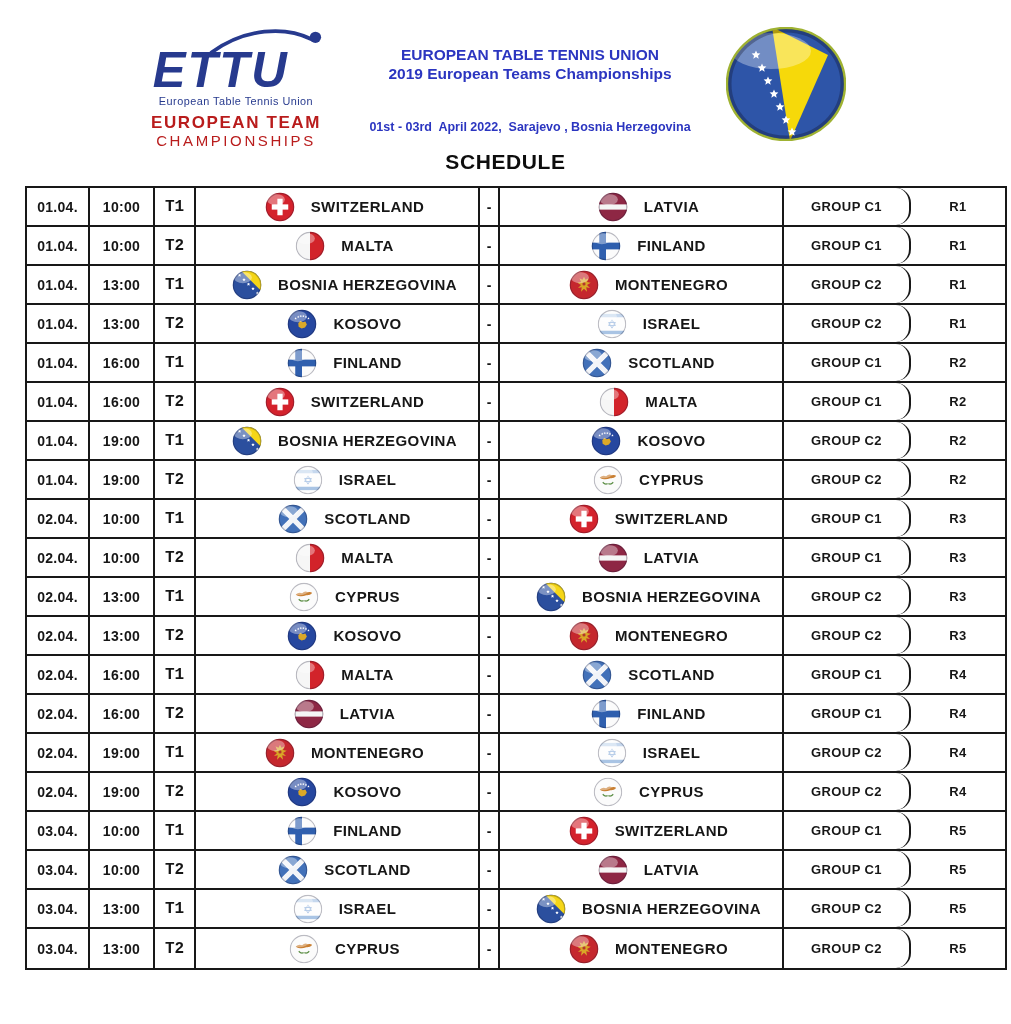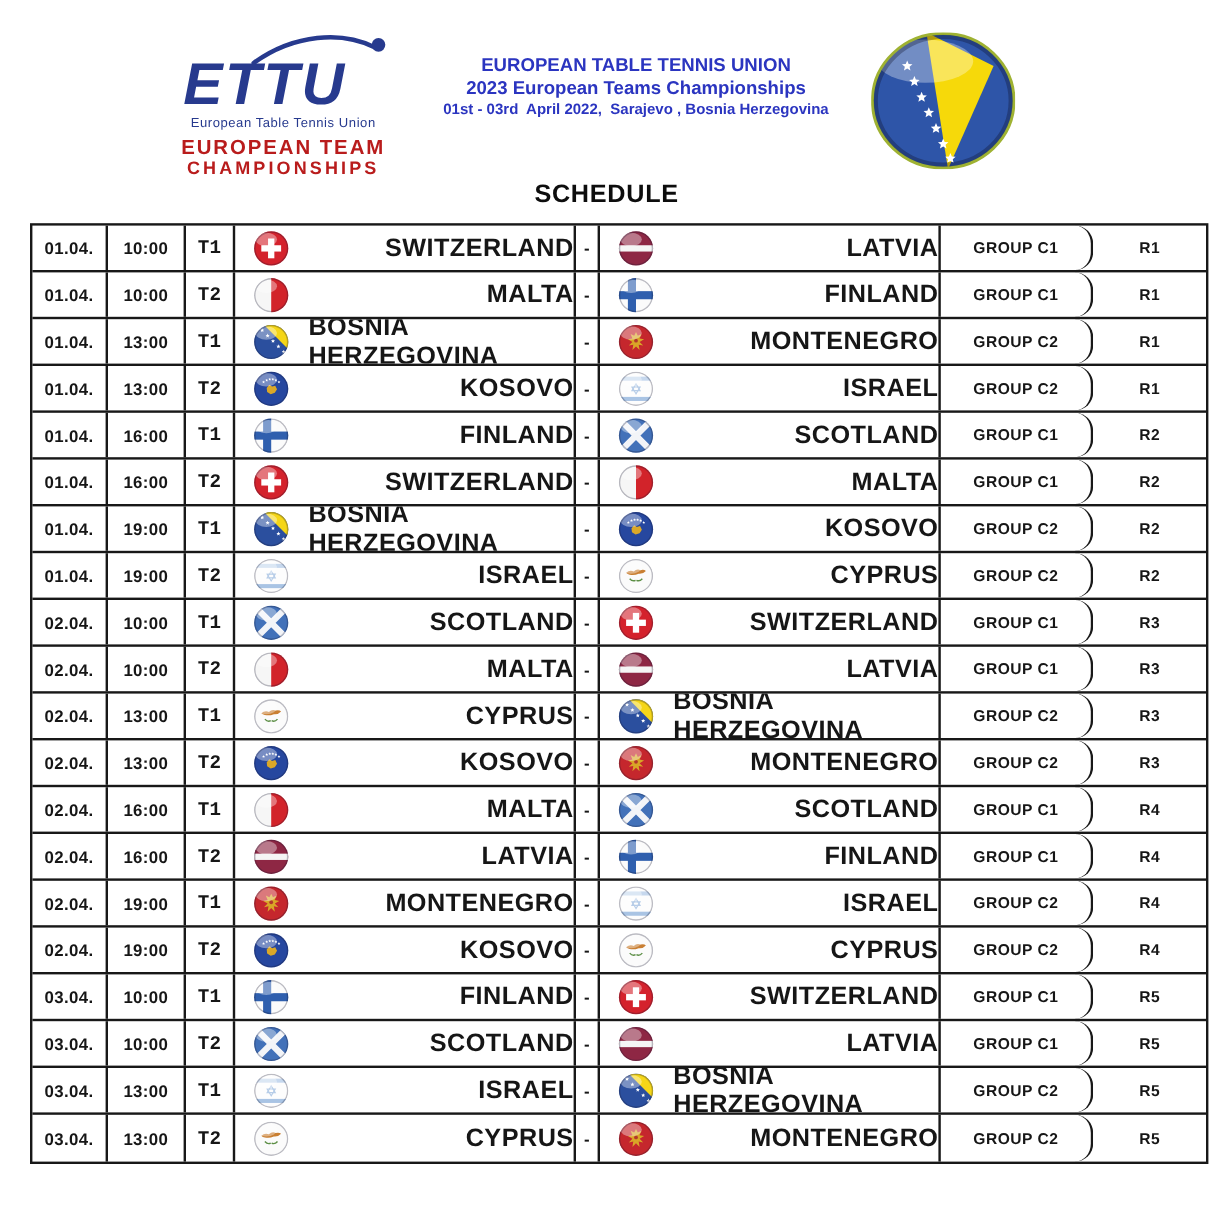--- a/index.html
+++ b/index.html
@@ -4,43 +4,43 @@
 <style>
   * { box-sizing: border-box; }
   html,body { margin:0; padding:0; background:#ffffff; }
   body { width:1011px; height:1024px; font-family:"Liberation Sans", sans-serif; color:#1d1d1d; }
   .page { position:relative; width:1011px; height:1024px; overflow:hidden; background:#fff; }
 
   
   .ettu-logo { position:absolute; left:136px; top:26px; width:200px; text-align:center; color:#b91c1c; }
   .ettu-logo svg { display:block; margin:0 auto; }
   .ettu-line1 { font-size:17px; font-weight:800; letter-spacing:1.6px; line-height:19px; }
-  .ettu-line2 { font-size:15px; font-weight:700; letter-spacing:2.6px; line-height:17px; }
+  .ettu-line2 { font-size:15px; font-weight:400; letter-spacing:2.6px; line-height:17px; }
 
   .title-block { position:absolute; left:335px; top:45px; width:390px; text-align:center;
                  color:#2b35c0; font-weight:700; }
   .title-line { font-size:15.5px; line-height:19px; white-space:pre; }
-  .title-line.small { font-size:12.5px; line-height:17px; }
+  .title-line.small { font-size:12.5px; line-height:17px;margin-top:36px; }
 
   .host-ball { position:absolute; left:726px; top:27px; width:120px; height:114px; }
 
   .schedule-title { position:absolute; left:0; top:150px; width:1011px; margin:0; text-align:center;
                     font-size:21px; font-weight:700; letter-spacing:0.6px; color:#0d0d0d; }
 
   
   .sched-table { position:absolute; left:25px; top:186px; width:982px; border:2px solid #181818; background:#fff; }
   .row { display:grid; grid-template-columns:63px 65px 41px 284px 20px 284px 127px 94px;
          height:39px; border-bottom:2px solid #181818; }
   .row:last-child { border-bottom:none; }
   .cell { display:flex; align-items:center; justify-content:center;
           border-right:2px solid #181818; font-weight:700; color:#161616; overflow:hidden; }
   .cell:last-child { border-right:none; }
   .cell.date, .cell.time { font-size:14px; letter-spacing:0.3px; }
   .cell.tbl  { font-size:16px;font-family:Liberation Mono, monospace; }
-  .cell.team { justify-content:space-between; padding-left:15px; gap:16px; font-size:21px; letter-spacing:0.4px; }
+  .cell.team { justify-content:center; padding-left:15px; gap:16px; font-size:15px; letter-spacing:0.4px; }
   .cell.sep  { font-size:14px; }
   .cell.group, .cell.round { font-size:13px; letter-spacing:0.4px;border-radius:15px; }
   .flag { width:30px; height:30px; flex:0 0 30px; display:flex; align-items:center; justify-content:center; }
 </style>
 </head>
 <body>
 
 <div class="page">
 
   <div class="ettu-logo">
@@ -49,21 +49,21 @@
       <circle cx="184" cy="12" r="6" fill="#273a8e"></circle>
       <text x="12" y="64" font-size="52" font-weight="bold" font-style="italic" letter-spacing="2" fill="#273a8e">ETTU</text>
       <text x="100" y="84" text-anchor="middle" font-size="11.5" letter-spacing="0.5" fill="#273a8e">European Table Tennis Union</text>
     </svg>
     <div class="ettu-line1">EUROPEAN TEAM</div>
     <div class="ettu-line2">CHAMPIONSHIPS</div>
   </div>
 
   <div class="title-block">
     <div class="title-line">EUROPEAN TABLE TENNIS UNION</div>
-    <div class="title-line">2023 European Teams Championships</div>
+    <div class="title-line">2019 European Teams Championships</div>
     <div class="title-line small">01st - 03rd  April 2022,  Sarajevo , Bosnia Herzegovina</div>
   </div>
 
   <div class="host-ball" id="host-ball"><svg width="120" height="114" viewBox="0 0 120 114" aria-hidden="true">
      <defs>
           <clipPath id="hostcp">
             <ellipse cx="60" cy="57" rx="58" ry="55"></ellipse>
           </clipPath>
         </defs>
      <ellipse cx="60" cy="57" rx="59" ry="56" fill="#2e55a8" stroke="#9fb232" stroke-width="2.5"></ellipse>

